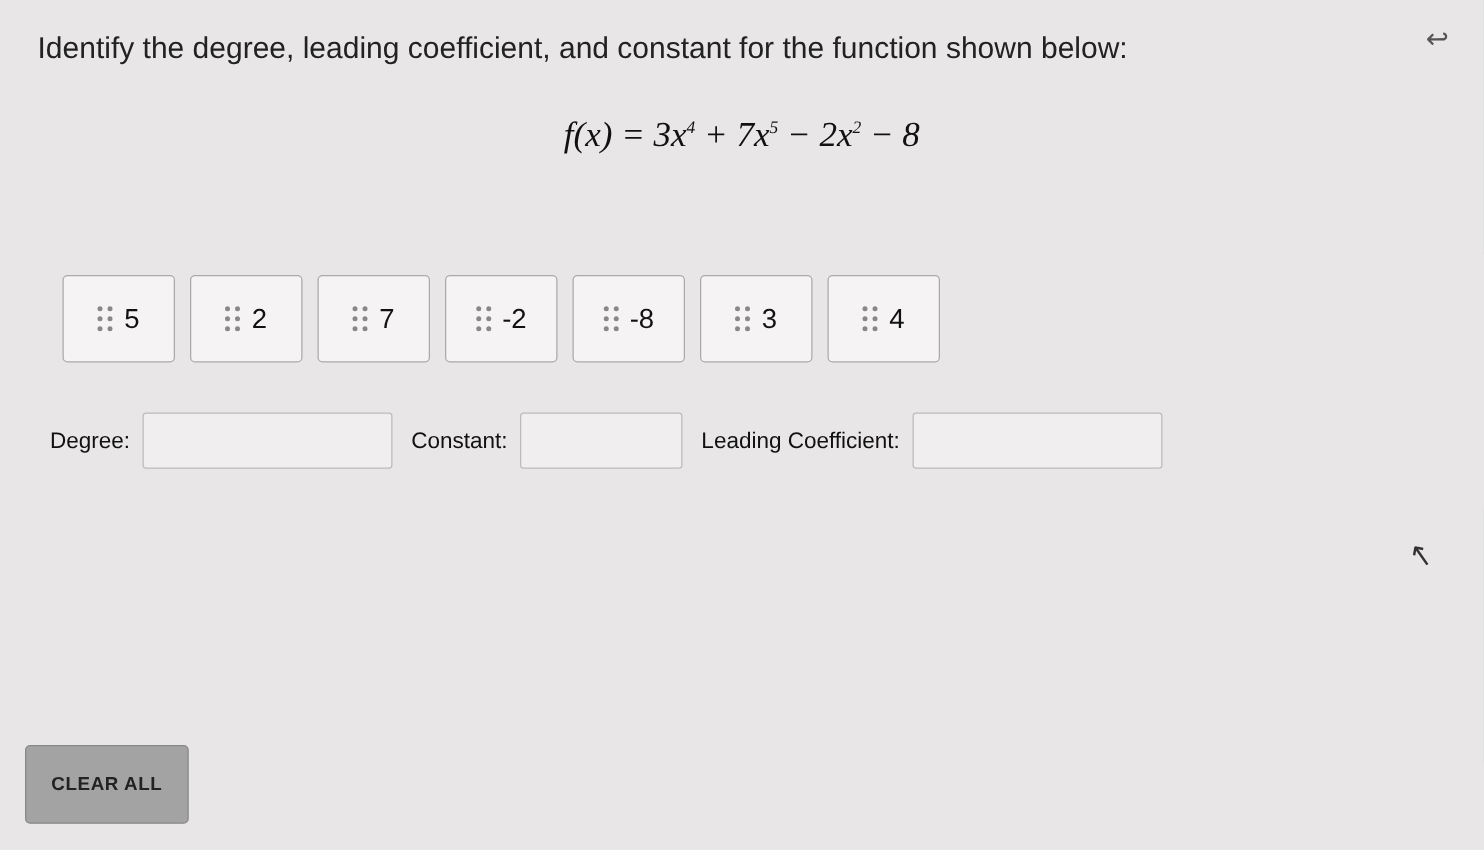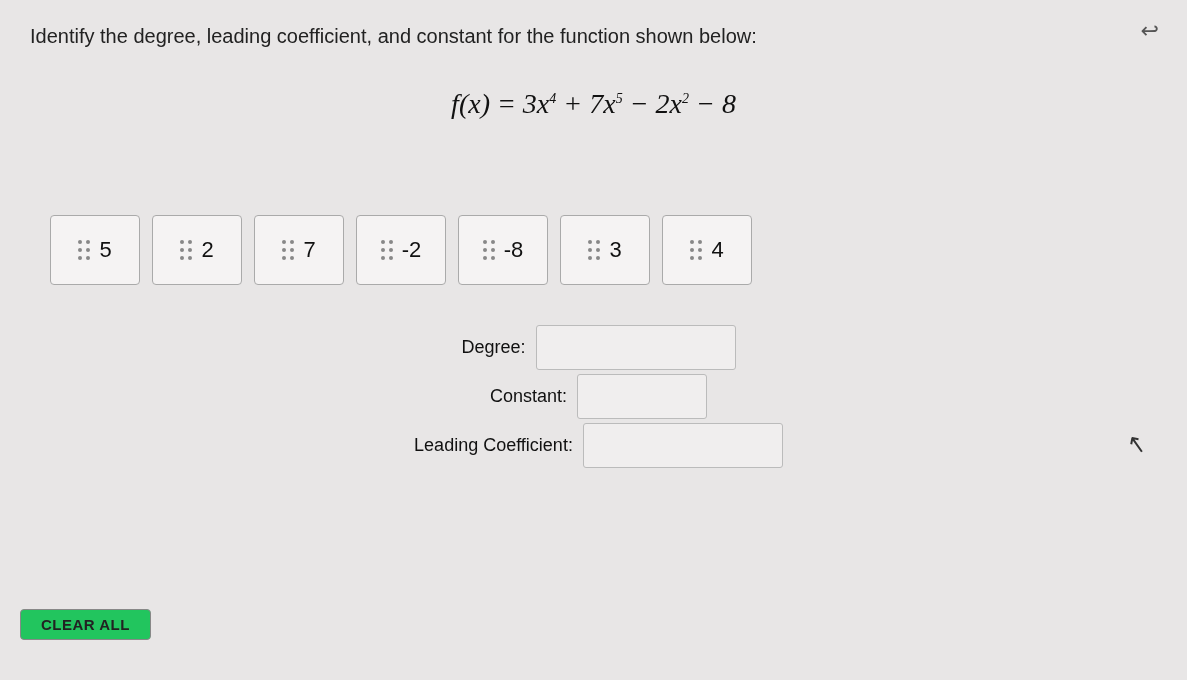--- a/index.html
+++ b/index.html
@@ -19,21 +19,21 @@
 
     .page-container {
       width: 1187px;
       height: 680px;
       background-color: #e8e6e6;
       position: relative;
       padding: 20px 30px;
     }
 
     .instruction-text {
-      font-size: 20px;
+      font-size: 24px;
       color: #222;
       font-family: Arial, sans-serif;
       margin-bottom: 40px;
       margin-top: 5px;
     }
 
     .function-display {
       text-align: center;
       font-size: 28px;
       font-style: italic;
@@ -78,23 +78,23 @@
     .drag-dots span {
       width: 4px;
       height: 4px;
       background-color: #888;
       border-radius: 50%;
       display: block;
     }
 
     .answer-row {
       display: flex;
-      flex-direction: column;
+      flex-direction: row;
       align-items: center;
-      gap: 4px;
+      gap: 15px;
       margin-bottom: 40px;
       margin-left: 10px;
     }
 
     .answer-group {
       display: flex;
       align-items: center;
       gap: 10px;
     }
 
@@ -112,26 +112,26 @@
       border: 1.5px solid #bbb;
       border-radius: 3px;
     }
 
     .answer-input-small {
       width: 130px;
     }
 
     .clear-all-btn {
       position: absolute;
-      bottom: 40px;
+      bottom: 21px;
       left: 20px;
-      background-color: #22c55e;
+      background-color: #a3a3a3;
       border: 1.5px solid #888;
       border-radius: 4px;
-      padding: 6px 20px;
+      padding: 22px 20px;
       font-size: 15px;
       font-family: Arial, sans-serif;
       font-weight: bold;
       color: #222;
       cursor: pointer;
       letter-spacing: 0.5px;
     }
 
     .cursor-icon {
       position: absolute;

